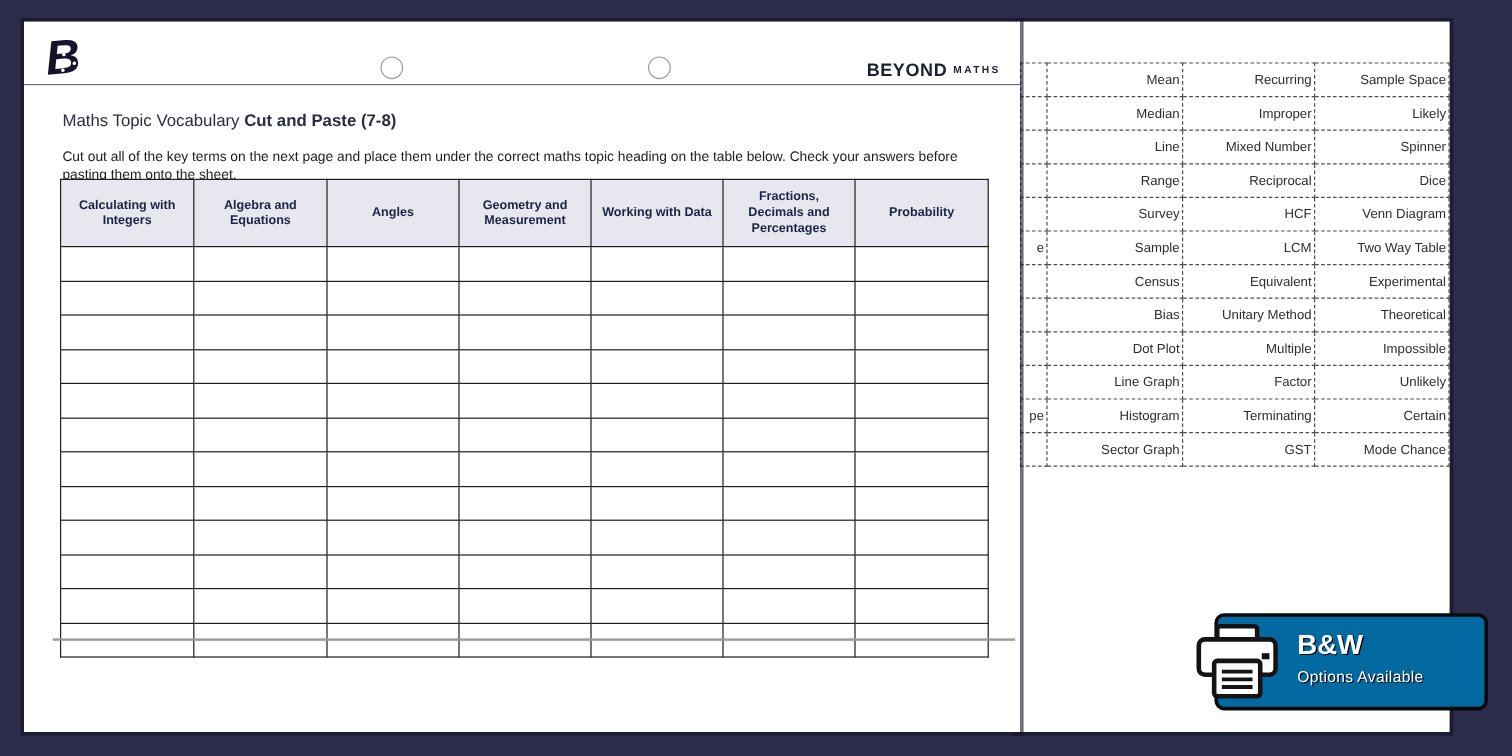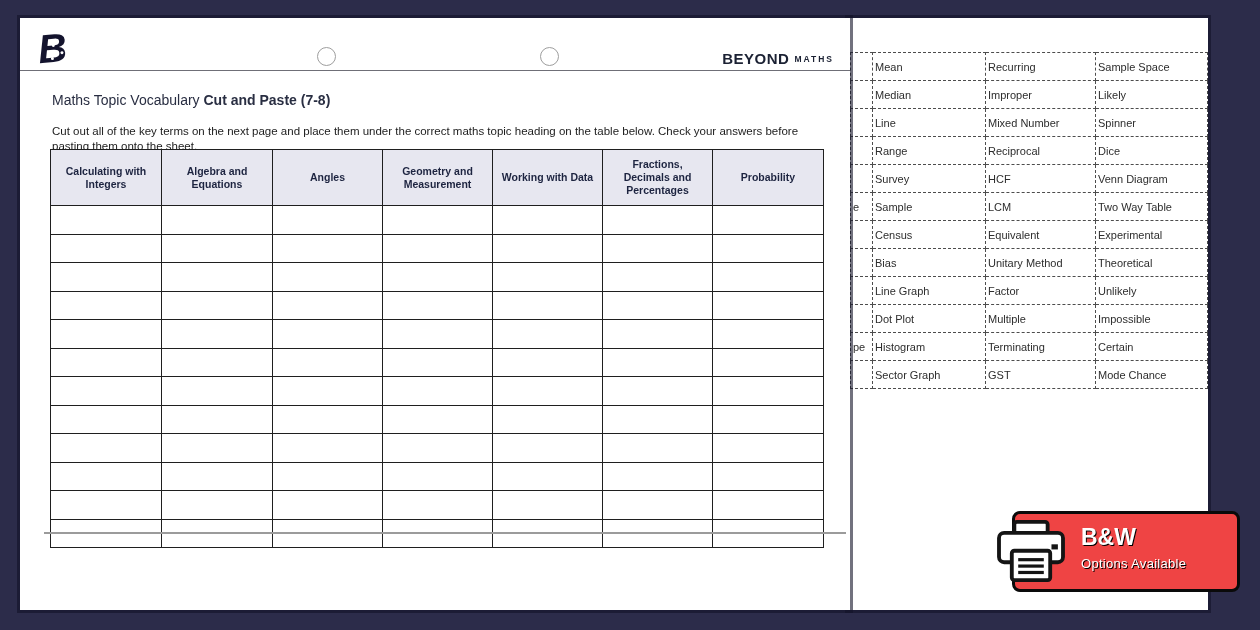--- a/index.html
+++ b/index.html
@@ -80,29 +80,29 @@
     background:#9b9b9b; z-index:12;
   }
 
   
   #cut-table {
     position:absolute; left:2px; top:34px; width:357px;
     border-collapse:collapse; table-layout:fixed;
   }
   #cut-table td {
     border:1.5px dashed #4d4d4d;
-    font-size:11px; color:#2d2d2d; text-align:left;
+    font-size:11px; color:#2d2d2d; text-align:right;
     height:27px; padding:0 2px; overflow:hidden; white-space:nowrap;
   }
   #cut-table td.sliver { color:#2d2d2d; }
 
   
   #badge {
     position:absolute; left:1012px; top:511px; width:228px; height:81px;
-    background:#ef4444; border:3px solid #0a0a0a; border-radius:8px;
+    background:#0369a1; border:3px solid #0a0a0a; border-radius:8px;
     box-sizing:border-box; z-index:30;
   }
   #badge .badge-text {
     position:absolute; left:66px; top:9px; color:#ffffff;
     text-shadow:1px 1px 0 #000;
   }
   .badge-line1 { font-size:23px; font-weight:700; line-height:28px; }
   .badge-line2 { font-size:13px; font-weight:400; line-height:25px; letter-spacing:0.3px; }
   #printer-svg { position:absolute; left:-24px; top:6px; }
 </style>
@@ -161,29 +161,29 @@
           <td>Experimental</td>
         </tr>
         <tr>
           <td class="sliver"></td>
           <td>Bias</td>
           <td>Unitary Method</td>
           <td>Theoretical</td>
         </tr>
         <tr>
           <td class="sliver"></td>
+          <td>Dot Plot</td>
+          <td>Multiple</td>
+          <td>Impossible</td>
+        </tr>
+        <tr>
+          <td class="sliver"></td>
           <td>Line Graph</td>
           <td>Factor</td>
           <td>Unlikely</td>
-        </tr>
-        <tr>
-          <td class="sliver"></td>
-          <td>Dot Plot</td>
-          <td>Multiple</td>
-          <td>Impossible</td>
         </tr>
         <tr>
           <td class="sliver">pe</td>
           <td>Histogram</td>
           <td>Terminating</td>
           <td>Certain</td>
         </tr>
         <tr>
           <td class="sliver"></td>
           <td>Sector Graph</td>

